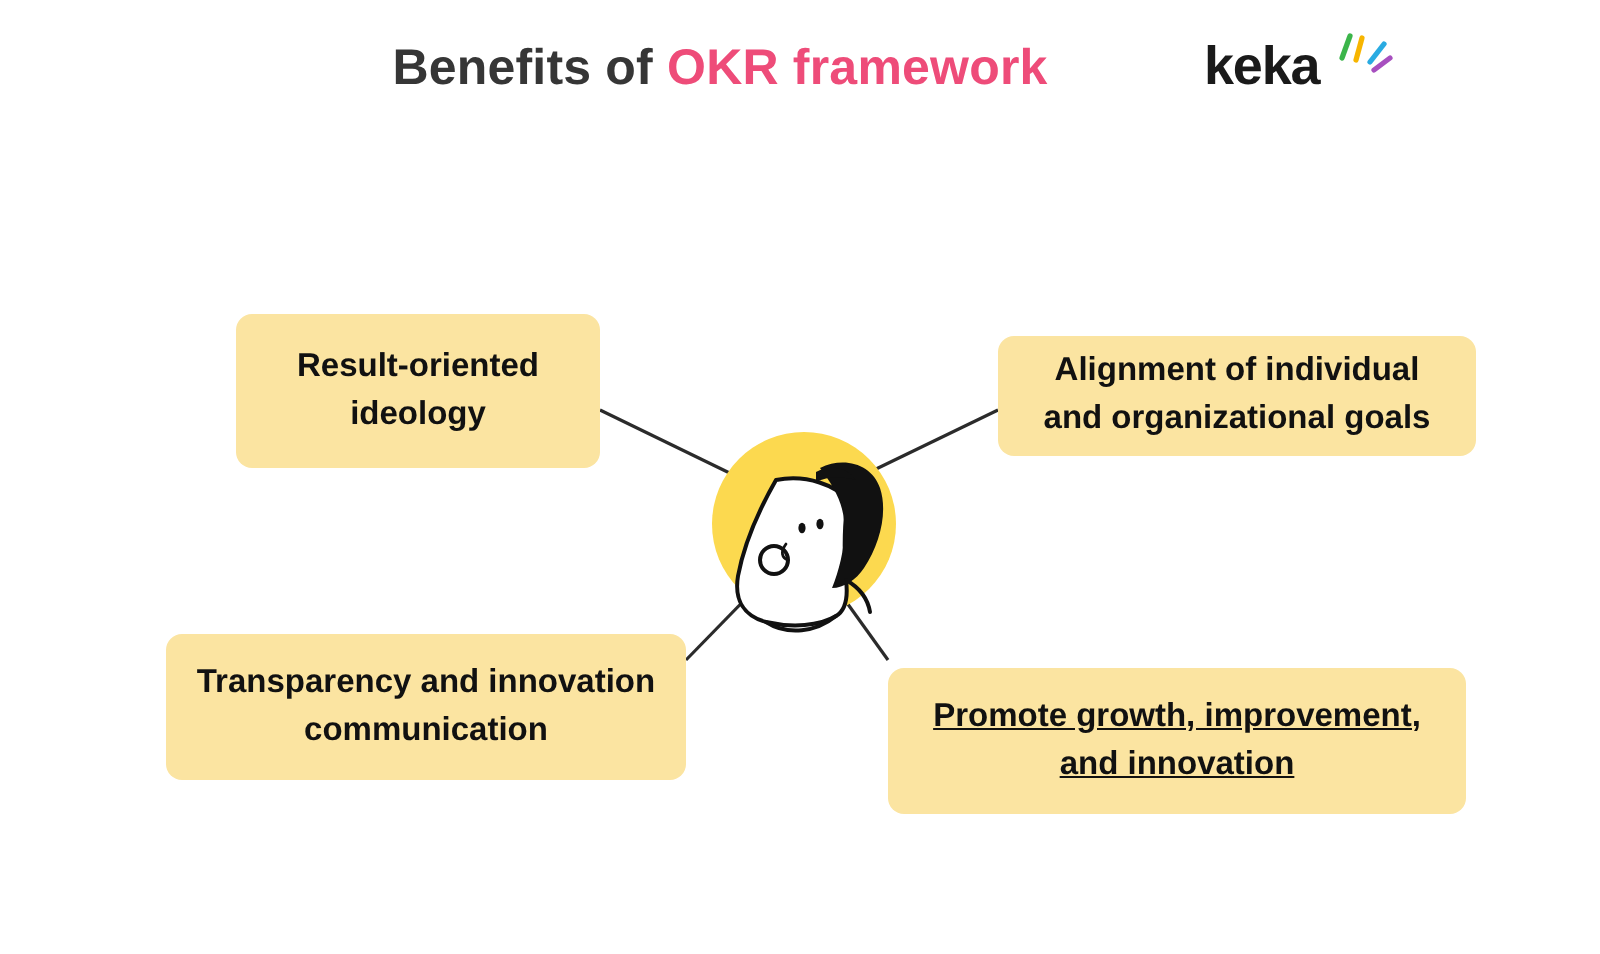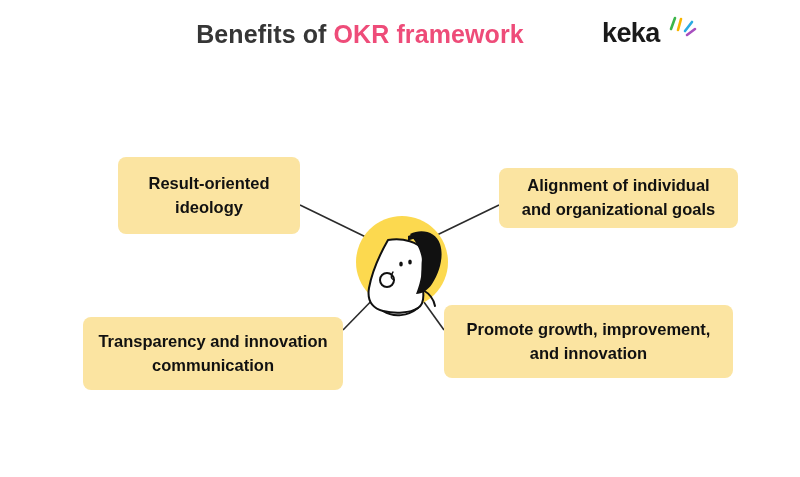--- a/index.html
+++ b/index.html
@@ -117,21 +117,21 @@
     padding: 6px 12px;
   }
   .box-text {
     display: block;
     width: 100%;
   }
 
   #box-tl { left: 118px; top: 157px;  width: 182px; height: 77px; }
   #box-tr { left: 499px; top: 168px;  width: 239px; height: 60px; justify-content: flex-end; }
   #box-bl { left: 83px;  top: 317px;  width: 260px; height: 73px; }
-  #box-br { left: 444px; top: 305px;  width: 289px; height: 73px; }
+  #box-br { left: 444px; top: 334px;  width: 289px; height: 73px; text-decoration: underline; }
 </style>
 </head>
 <body>
 
 <div id="canvas">
 
   <div class="title">
     <span>Benefits of </span><span class="accent">OKR framework</span>
   </div>
 

